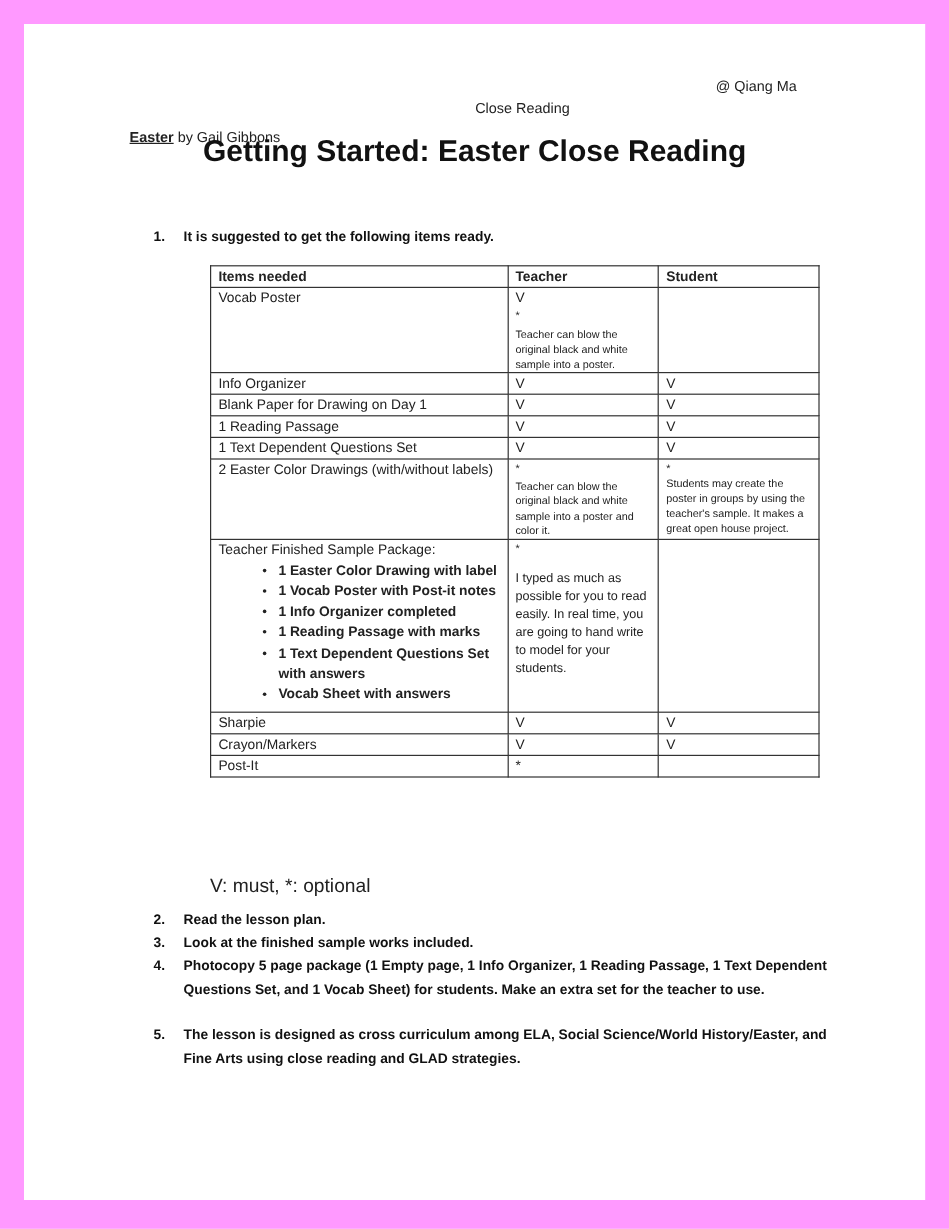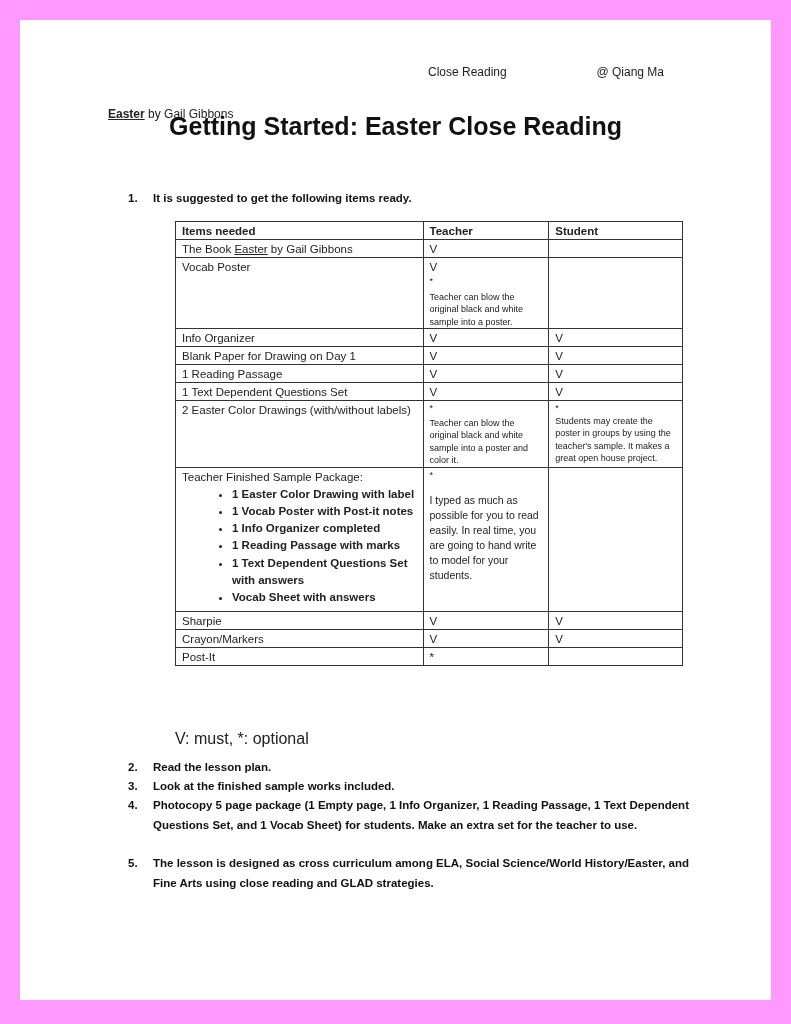--- a/index.html
+++ b/index.html
@@ -12,21 +12,21 @@
   .page {
     position:absolute; left:20px; top:20px; width:751px; height:980px;
     background:#ffffff;
   }
   .header {
     position:absolute; top:45px; left:88px; width:560px; height:20px;
     font-size:12px; color:#222;
   }
   .header .left { position:absolute; left:0; top:0;margin-top:42px; }
   .header .left b { text-decoration:underline; }
-  .header .center { position:absolute; left:288px; top:0;margin-left:32px; }
+  .header .center { position:absolute; left:288px; top:18px; }
   .header .right { position:absolute; right:4px; top:0;text-align:center; }
   .title {
     position:absolute; top:92px; left:0; width:751px; text-align:center;
     font-size:25px; font-weight:bold; color:#111;
   }
   .step {
     position:absolute; left:108px; font-size:11.5px; font-weight:bold; color:#111;
     width:570px; line-height:19.5px;
   }
   .step .num { position:absolute; left:0; top:0; width:22px; }
@@ -74,25 +74,20 @@
     <colgroup>
         <col class="c1">
         <col class="c2">
         <col class="c3">
       </colgroup>
     <tbody>
         <tr>
       <th>Items needed</th>
       <th>Teacher</th>
       <th>Student</th>
-    </tr>
-    <tr>
-      <td><span>The Book </span><span class="u">Easter</span><span> by Gail Gibbons</span></td>
-      <td>V</td>
-      <td></td>
     </tr>
     <tr>
       <td>Vocab Poster</td>
       <td>
         <span style="display:block">V</span>
         <span class="small">*</span>
         <span class="small" style="margin-top:3px;">Teacher can blow the original black and white sample into a poster.</span>
       </td>
       <td></td>
     </tr>

